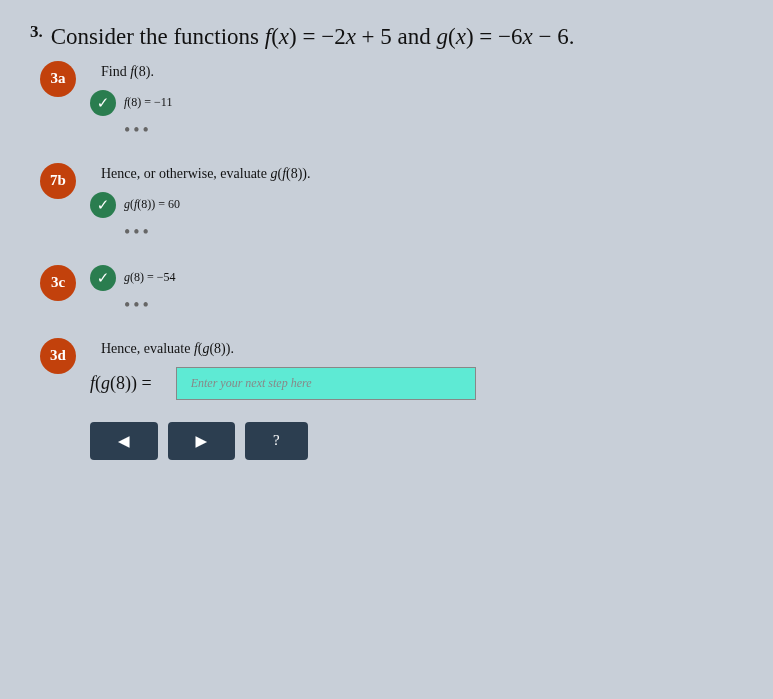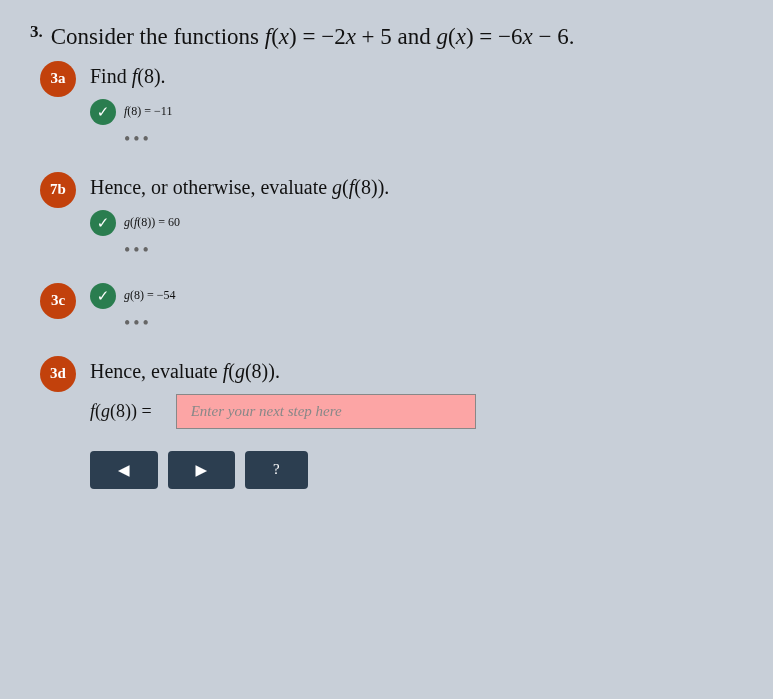--- a/index.html
+++ b/index.html
@@ -53,25 +53,26 @@
       justify-content: center;
       flex-shrink: 0;
       margin-top: 0px;
     }
 
     .section-content {
       flex: 1;
     }
 
     .section-label {
-      font-size: 20px;
+      font-size: 14px;
       font-weight: normal;
       color: #111;
       margin-bottom: 8px;
       line-height: 1.5;
+      margin-left: 11px;
     }
 
     .answer-row {
       display: flex;
       align-items: center;
       gap: 8px;
       margin-bottom: 4px;
     }
 
     .check-icon {
@@ -108,23 +109,23 @@
       margin-top: 4px;
     }
 
     .input-label {
       font-size: 18px;
       color: #111;
     }
 
     .answer-input {
       border: 1.5px solid #888;
-      background-color: #fca5a5;
+      background-color: #5eead4;
       padding: 8px 14px;
-      font-size: 15px;
+      font-size: 12px;
       color: #555;
       font-family: Georgia, serif;
       width: 300px;
       outline: none;
       font-style: italic;
     }
 
     .answer-input::placeholder {
       color: #888;
       font-style: italic;

